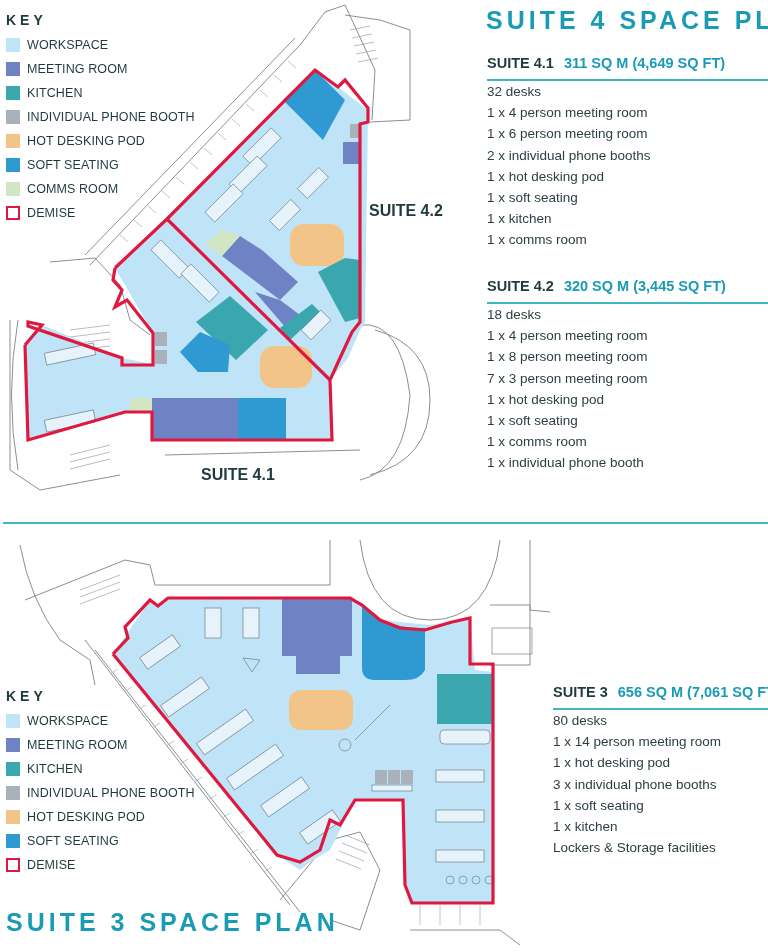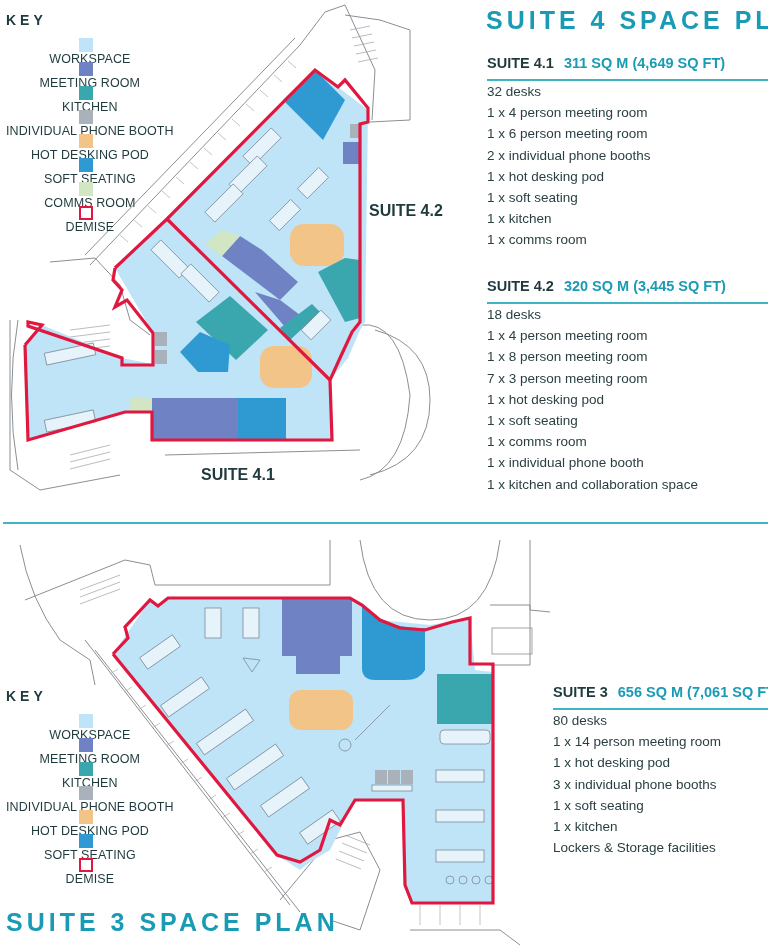--- a/index.html
+++ b/index.html
@@ -3,21 +3,21 @@
 <meta charset="utf-8">
 <style>
   * { box-sizing: border-box; margin: 0; padding: 0; }
   html, body { width: 768px; height: 952px; background: #ffffff; overflow: hidden; }
   body { position: relative; font-family: "Liberation Sans", "DejaVu Sans", sans-serif; color: #1f3a3d; }
 
   .plan-svg { position: absolute; left: 0; top: 0; width: 768px; height: 952px; }
 
   .key { position: absolute; left: 6px; }
   .key-title { font-weight: bold; font-size: 14px; letter-spacing: 4px; color: #1f3a3d; margin-bottom: 10px; }
-  .key-item { display: flex; align-items: center; height: 24px; flex-direction: column; }
+  .key-item { display: flex; align-items: flex-start; height: 24px; }
   .swatch { width: 14px; height: 14px; margin-right: 7px; flex: none; }
   .swatch.demise { background: #fff; border: 2.5px solid #e0183f; }
   .key-label { font-size: 12.5px; color: #1f3a3d; letter-spacing: 0.1px; }
 
   .big-title { position: absolute; font-weight: bold; font-size: 25px; letter-spacing: 4px; color: #1a9bb5; white-space: nowrap; }
 
   .suite-block { position: absolute; }
   .suite-head { display: flex; align-items: baseline; padding-bottom: 8px; border-bottom: 2px solid #3fb5c4; white-space: nowrap; }
   .suite-name { font-weight: bold; font-size: 14.5px; color: #1f3a3d; margin-right: 10px; }
   .suite-area { font-weight: bold; font-size: 14.5px; color: #1a9bb5; }
@@ -275,21 +275,20 @@
   </div>
   <ul class="feature-list">
     <li>18 desks</li>
     <li>1 x 4 person meeting room</li>
     <li>1 x 8 person meeting room</li>
     <li>7 x 3 person meeting room</li>
     <li>1 x hot desking pod</li>
     <li>1 x soft seating</li>
     <li>1 x comms room</li>
     <li>1 x individual phone booth</li>
-    <li>1 x kitchen and collaboration space</li>
   </ul>
 </div>
 
 <div class="divider"></div>
 
 <div class="key" style="top:688px;">
   <div class="key-title">KEY</div>
   <div class="key-item">
     <span class="swatch" style="background:#bfe3f7"></span>
     <span class="key-label">WORKSPACE</span>

